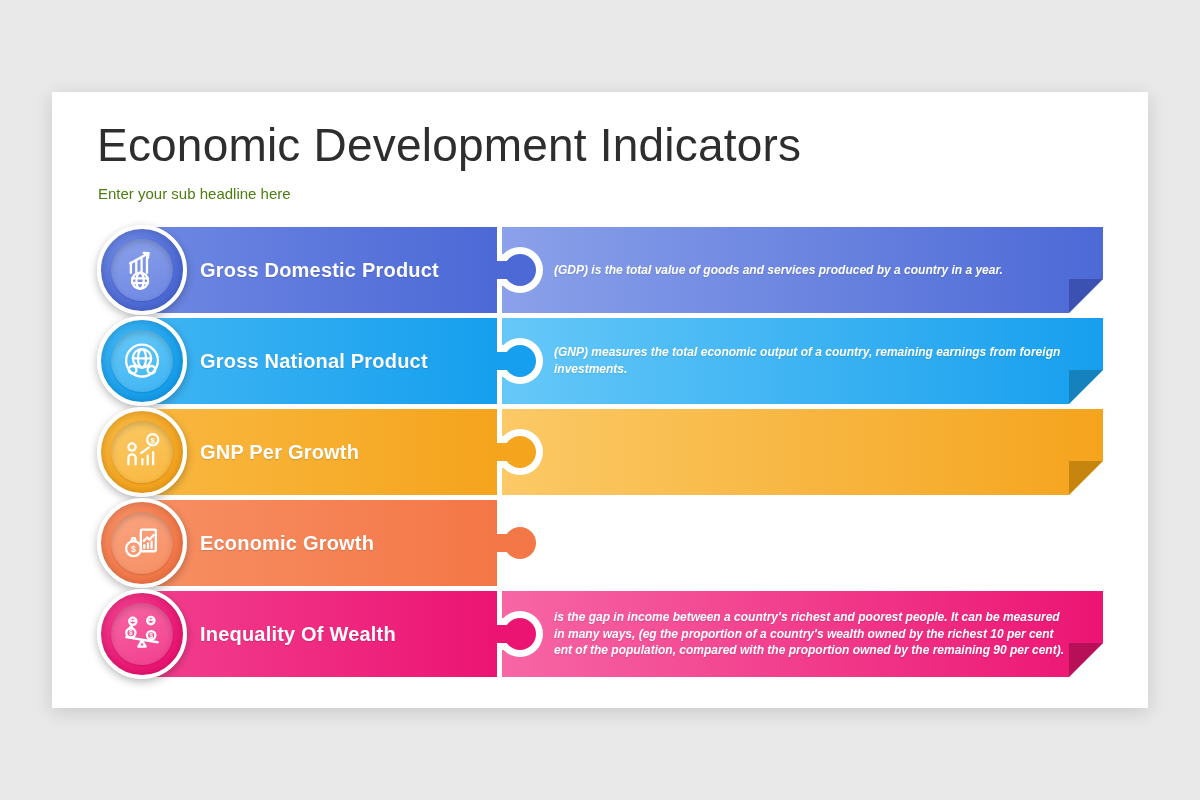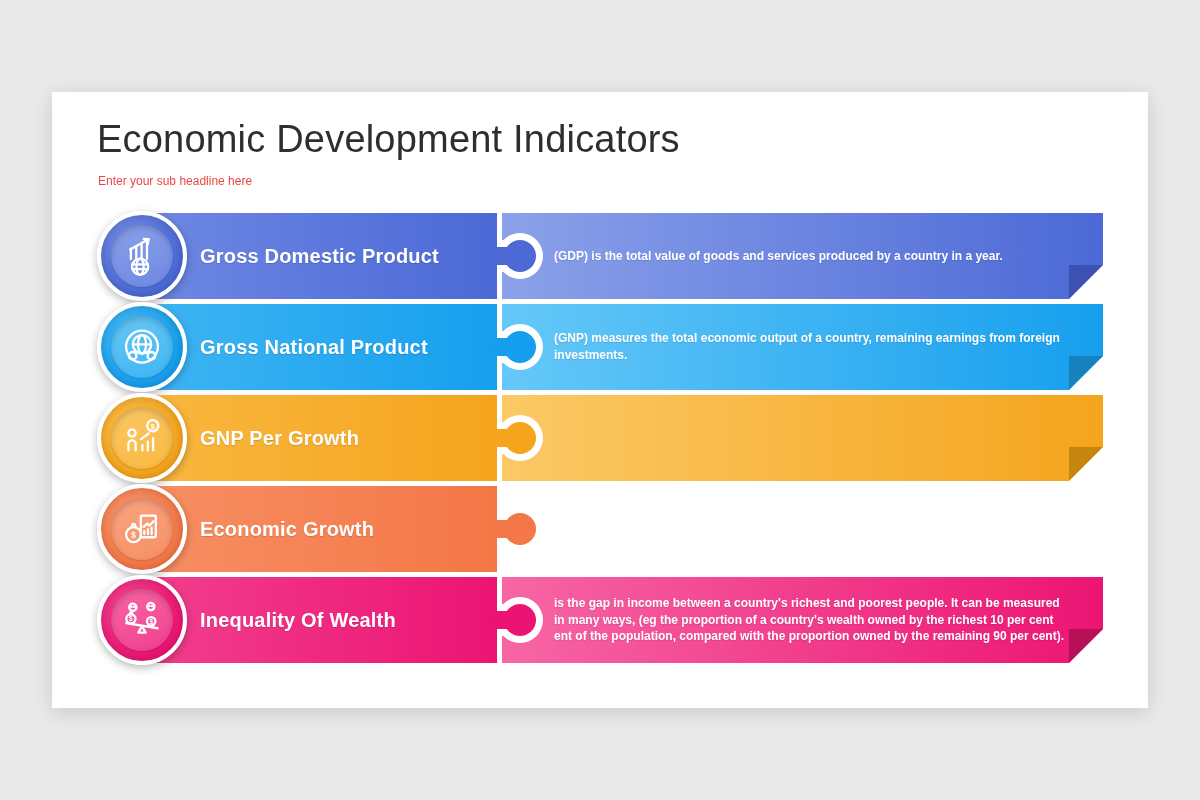--- a/index.html
+++ b/index.html
@@ -1,36 +1,36 @@
 <!DOCTYPE html>
 <html><head>
 <meta charset="utf-8">
 <style>
   html,body{margin:0;padding:0;}
   body{font-family:"Liberation Sans",sans-serif;}
   .stage{position:relative;width:1200px;height:800px;background:#e9e9ea;overflow:hidden;}
   .card{position:absolute;left:52px;top:92px;width:1096px;height:616px;background:#ffffff;
         box-shadow:0 4px 18px rgba(0,0,0,.14);box-sizing:border-box;padding:26px 45px 0 45px;}
-  .title{margin:0;font-size:38px;font-weight:400;color:#2e2e2e;letter-spacing:.2px;}
-  .subtitle{margin:13px 0 0 1px;font-size:12px;color:#ef4444;}
+  .title{margin:0;font-size:46px;font-weight:400;color:#2e2e2e;letter-spacing:.2px;}
+  .subtitle{margin:13px 0 0 1px;font-size:15px;color:#4d7c0f;}
   .rows{position:relative;margin-top:25px;display:flex;flex-direction:column;gap:5px;}
   .row{position:relative;width:1006px;height:86px;}
   
   .left-bar{position:absolute;left:45px;top:0;width:355px;height:86px;
             background:linear-gradient(to right,var(--mid),var(--main));
             display:flex;align-items:center;box-sizing:border-box;padding-left:58px;}
   .bar-title{color:#fff;font-size:20px;font-weight:bold;letter-spacing:.2px;
              text-shadow:0 1px 1px rgba(0,0,0,.15);}
   
   .right-bar{position:absolute;left:405px;top:0;width:601px;height:86px;
              background:linear-gradient(to right,var(--light),var(--main));
              clip-path:polygon(0 0,100% 0,100% calc(100% - 34px),calc(100% - 34px) 100%,0 100%);
              display:flex;align-items:center;box-sizing:border-box;padding:0 34px 0 52px;}
   .bar-desc{color:#fff;font-size:12px;font-weight:bold;line-height:1.4;max-width:520px;
-            text-shadow:0 1px 1px rgba(0,0,0,.12);}
+            text-shadow:0 1px 1px rgba(0,0,0,.12);font-style:italic;}
   .fold{position:absolute;right:0;bottom:0;width:34px;height:34px;background:var(--fold);
         clip-path:polygon(0 0,100% 0,0 100%);}
   
   .connector{position:absolute;left:392px;top:0;width:62px;height:86px;}
   .connector .ring{fill:#ffffff;}
   .connector .knob{fill:var(--main);}
   
   .badge{position:absolute;left:0;top:-2px;width:82px;height:82px;border-radius:50%;
          border:4px solid #ffffff;
          background:radial-gradient(circle at 32% 28%,var(--mid) 0%,var(--main) 72%);

